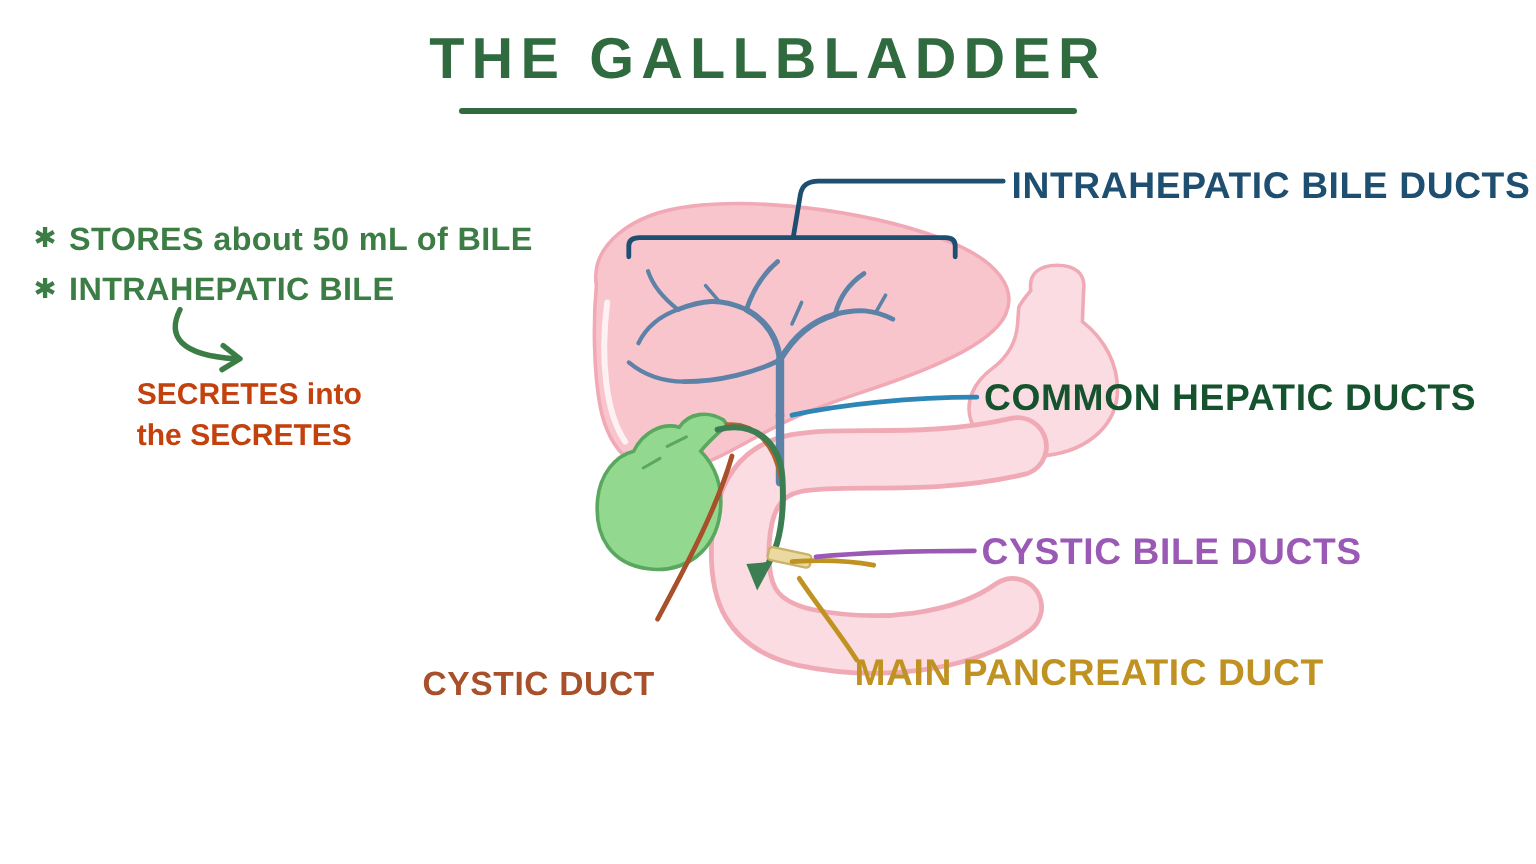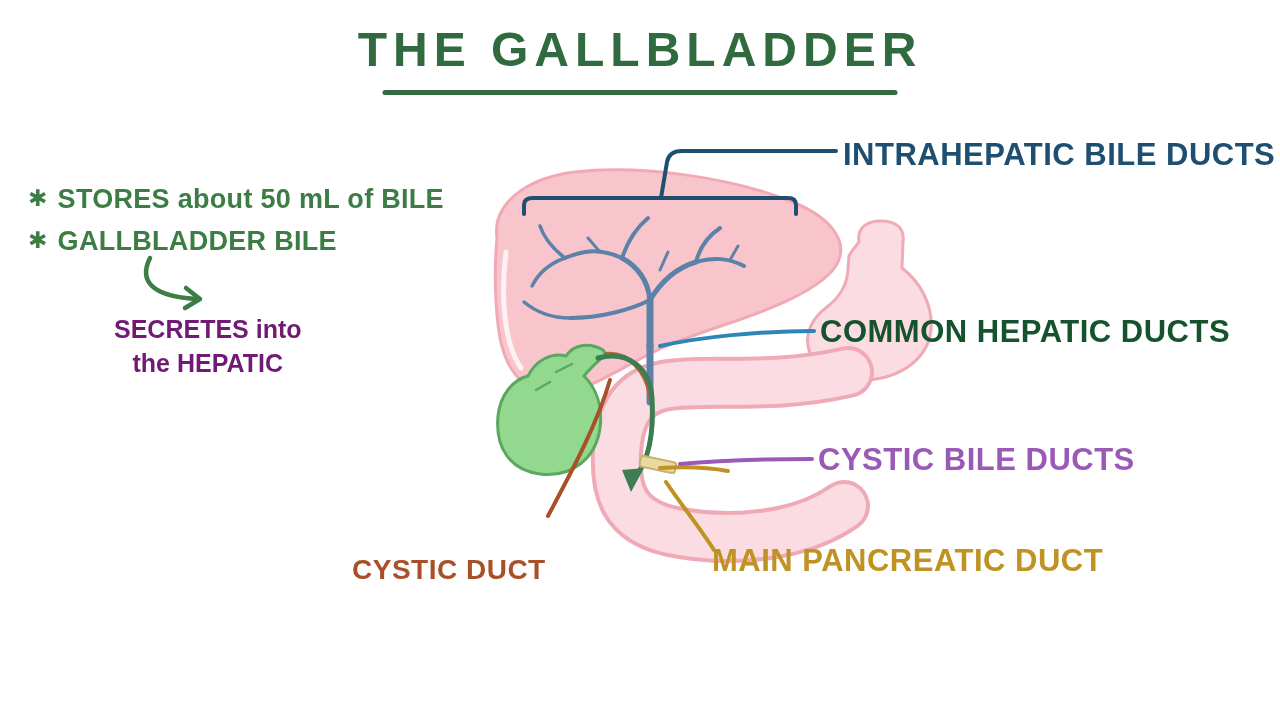--- a/index.html
+++ b/index.html
@@ -26,25 +26,25 @@
 
   <div class="title" style="color: rgb(47, 107, 63);">THE GALLBLADDER</div>
   <div class="title-underline" style="background-color: rgb(47, 107, 63);"></div>
 
   <div class="note note1" style="color: rgb(59, 125, 68);">
     <span class="asterisk">✱</span>
     <span>STORES about 50 mL of BILE</span>
   </div>
   <div class="note note2" style="color: rgb(59, 125, 68);">
     <span class="asterisk">✱</span>
-    <span>GALLBLADDER BILE</span>
+    <span>INTRAHEPATIC BILE</span>
   </div>
-  <div class="secretes" style="color: #701a75; text-align: center;">
+  <div class="secretes" style="color: #c2410c;">
     <div>SECRETES into</div>
-    <div>the HEPATIC</div>
+    <div>the SECRETES</div>
   </div>
 
   <svg class="anatomy-svg" width="1280" height="720" viewBox="0 0 1280 720">
 
     <g>
       <path d="M 859 242 C 857 228 866 221 881 221 C 896 221 905 228 903 242 L 902 268 C 920 282 933 304 931 330 C 928 358 902 378 866 380 C 836 381 815 369 809 350 C 804 334 812 318 827 307 C 840 297 847 285 848 270 L 849 256 C 852 250 856 246 859 242 Z" fill="#fbdce2" stroke="#f0aab6" stroke-width="3"></path>
     </g>
 
     <g>
       <path d="M 848 372 C 770 390 705 378 663 386 C 629 393 619 420 617 452 C 615 492 624 520 670 531 C 732 544 802 536 844 506" fill="none" stroke="#f0aab6" stroke-width="52" stroke-linecap="round" stroke-linejoin="round"></path>

